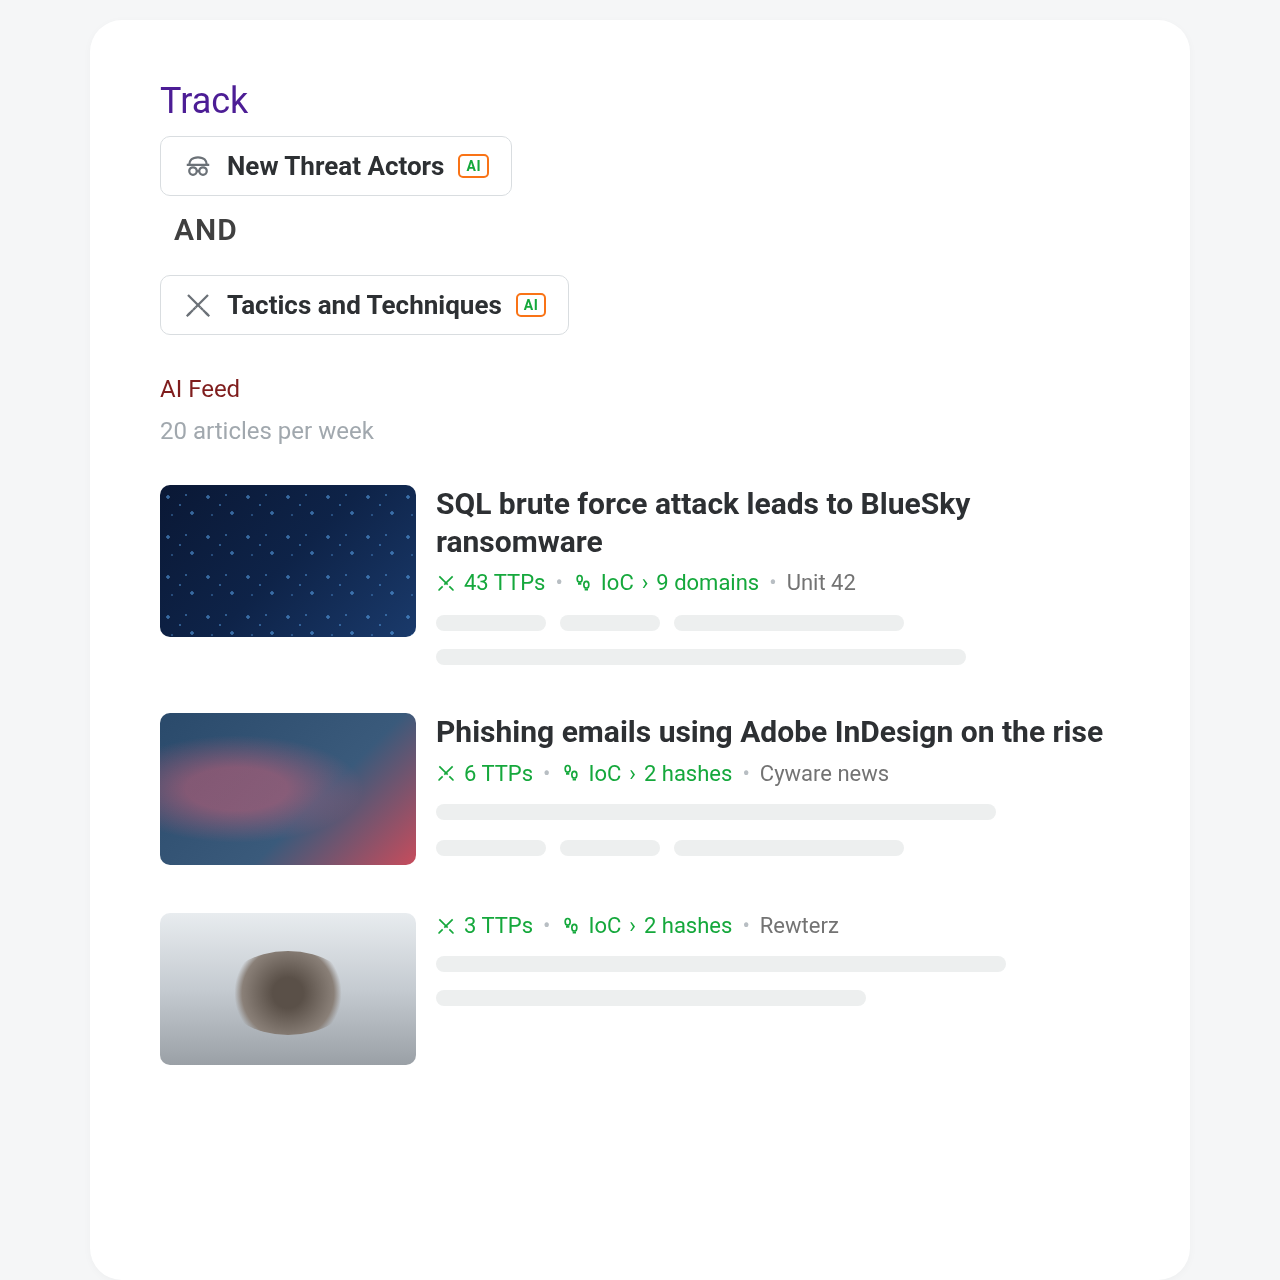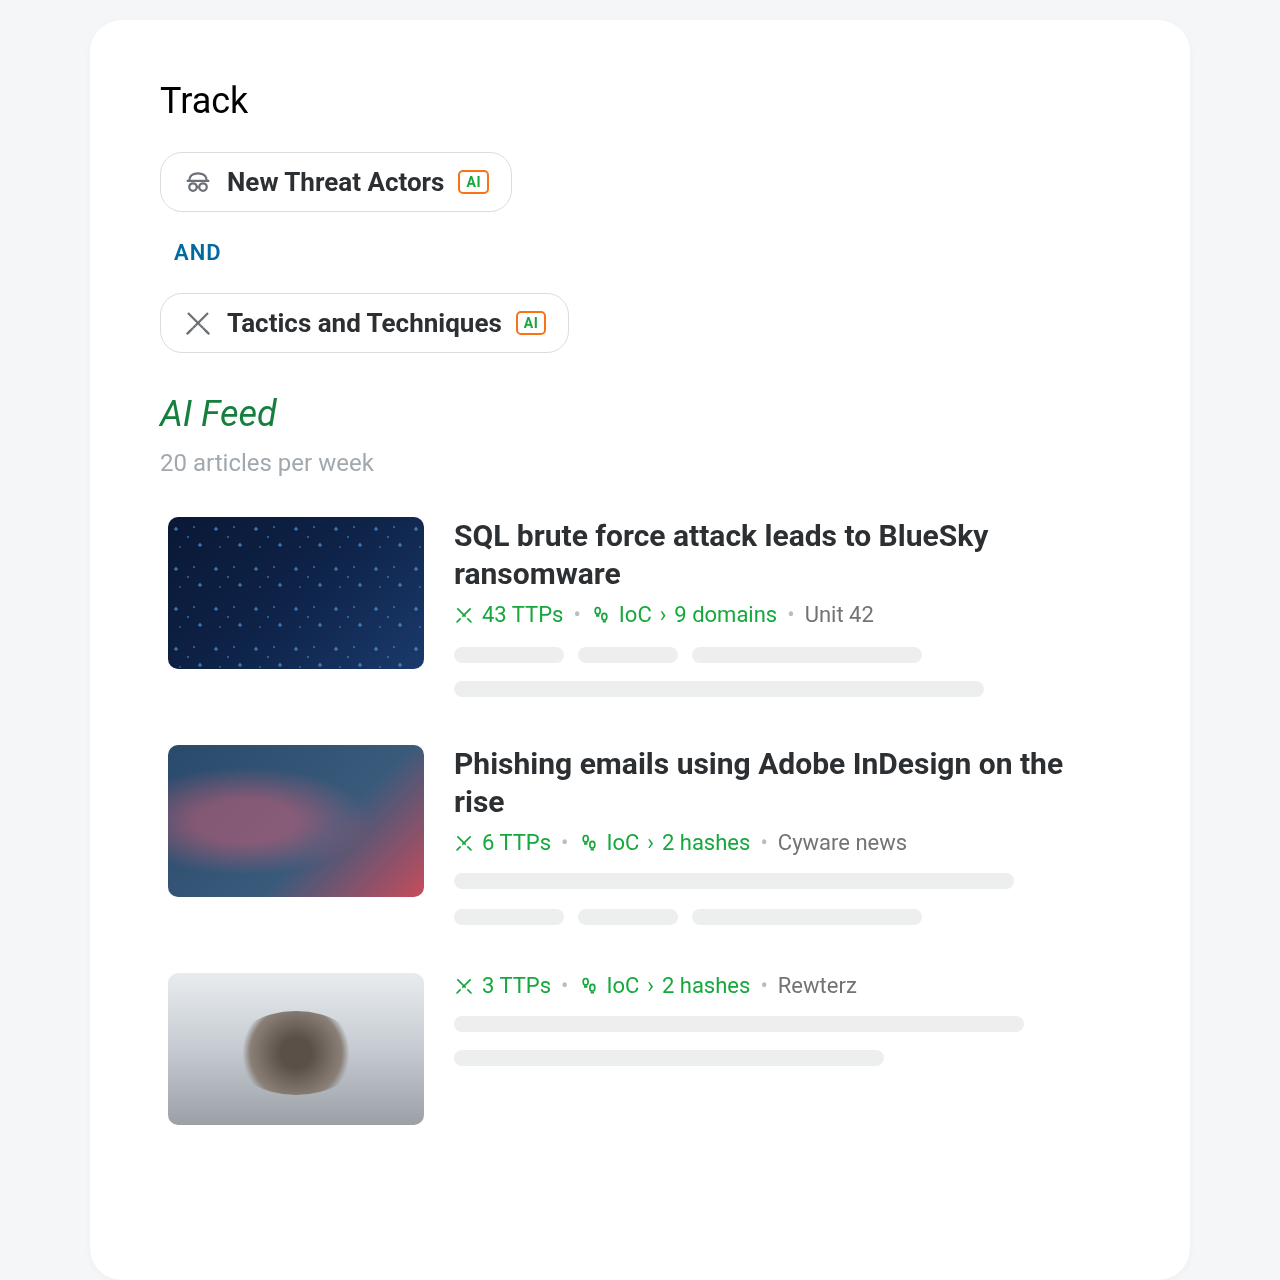--- a/index.html
+++ b/index.html
@@ -17,30 +17,30 @@
       width: 1100px;
       margin: 0 auto;
       padding: 60px 70px 0 70px;
       box-shadow: 0 2px 8px rgba(0,0,0,0.03);
       height: 1260px;
       overflow: hidden;
     }
     .section-title {
       font-size: 36px;
       font-weight: 400;
-      color: #000000;
-      margin-bottom: 30px;
+      color: #4c1d95;
+      margin-bottom: 14px;
     }
     .chip {
       display: inline-flex;
       align-items: center;
       gap: 14px;
       padding: 14px 22px;
       border: 1.5px solid #d9dde0;
-      border-radius: 22px;
+      border-radius: 10px;
       font-size: 26px;
       font-weight: 700;
       color: #2d3033;
       background: #fff;
     }
     .chip .icon {
       width: 30px;
       height: 30px;
       display: flex;
       align-items: center;
@@ -50,45 +50,43 @@
       border: 2px solid #f97316;
       color: #15a83c;
       font-size: 14px;
       font-weight: 700;
       border-radius: 5px;
       padding: 3px 6px;
       letter-spacing: 0.5px;
       line-height: 1;
     }
     .operator {
-      font-size: 22px;
+      font-size: 30px;
       font-weight: 600;
-      color: #0369a1;
+      color: #404040;
       letter-spacing: 1px;
-      margin: 28px 0 28px 14px;
+      margin: 16px 0 28px 14px;
     }
     .feed-header { margin-top: 40px; }
     .feed-title {
-      font-size: 36px;
+      font-size: 24px;
       font-weight: 400;
-      color: #15803d;
-      font-style: italic;
+      color: #7f1d1d;
     }
     .feed-subtitle {
       font-size: 24px;
       color: #a1a8ae;
       margin-top: 14px;
       font-weight: 400;
     }
     .articles { margin-top: 40px; }
     .article {
       display: flex;
-      gap: 30px;
+      gap: 20px;
       margin-bottom: 48px;
-      margin-left: 8px;
     }
     .thumb {
       width: 256px;
       height: 152px;
       border-radius: 10px;
       flex-shrink: 0;
       background-size: cover;
       background-position: center;
     }
     .thumb1 { background: linear-gradient(135deg, #0a1835 0%, #0e2348 50%, #1a3a6b 100%); position: relative; }

